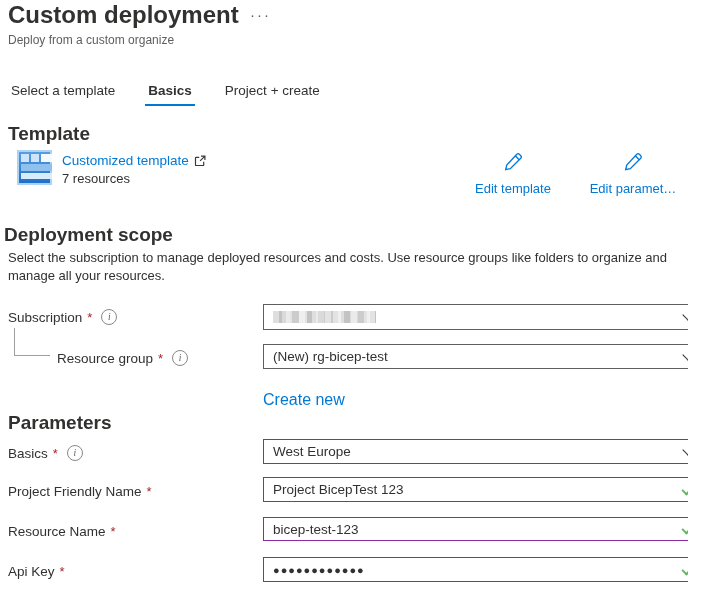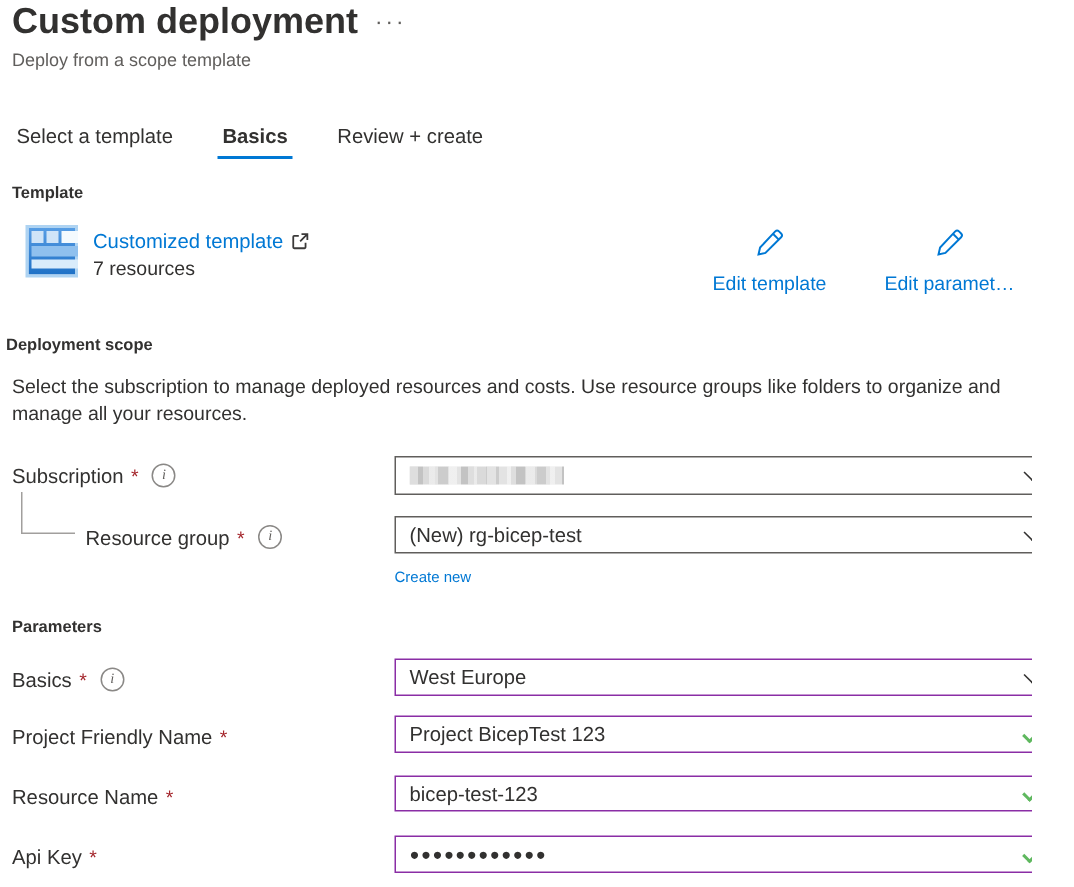--- a/index.html
+++ b/index.html
@@ -9,21 +9,21 @@
   }
   
   .title{position:absolute;left:8px;top:0px;font-size:24px;font-weight:700;line-height:30px;color:var(--text,#323130);}
   .more{position:absolute;left:250px;top:2px;font-size:15px;color:#605e5c;letter-spacing:2px;line-height:26px;cursor:pointer;}
   .subtitle{position:absolute;left:8px;top:33px;font-size:12px;color:var(--text2,#605e5c);}
   
   .tabs{position:absolute;left:8px;top:83px;display:flex;gap:27px;}
   .tab{font-size:13.5px;color:var(--text,#323130);padding:0 3px 6px 3px;cursor:pointer;border-bottom:2px solid transparent;}
   .tab.active{font-weight:700;border-bottom:2px solid var(--accent,#0078d4);}
   
-  .sec{position:absolute;font-size:11px;font-weight:700;color:var(--text,#323130);}
+  .sec{position:absolute;font-size:19px;font-weight:700;color:var(--text,#323130);}
   .sec.tpl{left:8px;top:123px;}
   .sec.scope{left:4px;top:224px;}
   .sec.params{left:8px;top:412px;}
   
   .tpl-icon{position:absolute;left:17px;top:150px;width:35px;height:35px;box-sizing:border-box;
     background:linear-gradient(180deg,#579de4,#1f71c6);border:2px solid #aed3f2;
     display:grid;grid-template-columns:8px 8px 11px;grid-template-rows:8px 7px 6px;gap:2px;padding:2px;}
   .tpl-icon .c1{background:#cfe4f8;}
   .tpl-icon .c2{background:#cfe4f8;}
   .tpl-icon .c3{background:#f4fafe;}
@@ -67,35 +67,35 @@
       repeating-linear-gradient(90deg,#c3c3c3 0 9px,#dadada 9px 17px,#cccccc 17px 26px,#e3e3e3 26px 34px);}
   .fld{position:absolute;width:442px;}
   .fld input{box-sizing:border-box;width:100%;border:1px solid var(--purple,#8a2da5);background:#fff;
     padding:0 28px 0 9px;font-size:13.5px;color:var(--text,#323130);outline:none;
     font-family:"Liberation Sans","DejaVu Sans",sans-serif;}
   .fld.project{left:263px;top:477px;}  .fld.project input{height:25px;}
   .fld.resource{left:263px;top:517px;} .fld.resource input{height:24px;}
   .fld.apikey{left:263px;top:557px;}   .fld.apikey input{height:25px;letter-spacing:1px;font-size:11px;font-weight:700;}
   .check{position:absolute;right:10px;top:50%;width:11px;height:5px;margin-top:-5px;
     border-left:2px solid var(--green,#5fb85f);border-bottom:2px solid var(--green,#5fb85f);transform:rotate(-45deg);}
-  .create-new{position:absolute;left:263px;top:380px;font-size:10px;color:var(--accent,#0078d4);cursor:pointer;}
+  .create-new{position:absolute;left:263px;top:391px;font-size:16px;color:var(--accent,#0078d4);cursor:pointer;}
 </style>
 </head>
 <body>
 
 <div class="page">
 
   <div class="title">Custom deployment</div>
   <div class="more">···</div>
-  <div class="subtitle">Deploy from a scope template</div>
+  <div class="subtitle">Deploy from a custom organize</div>
 
   <div class="tabs">
     <div class="tab">Select a template</div>
     <div class="tab active">Basics</div>
-    <div class="tab">Review + create</div>
+    <div class="tab">Project + create</div>
   </div>
 
   <div class="sec tpl">Template</div>
 
   <div class="tpl-icon">
     <div class="c1"></div>
       <div class="c2"></div>
       <div class="c3"></div>
     <div class="bar1"></div>
       <div class="bar2"></div>

